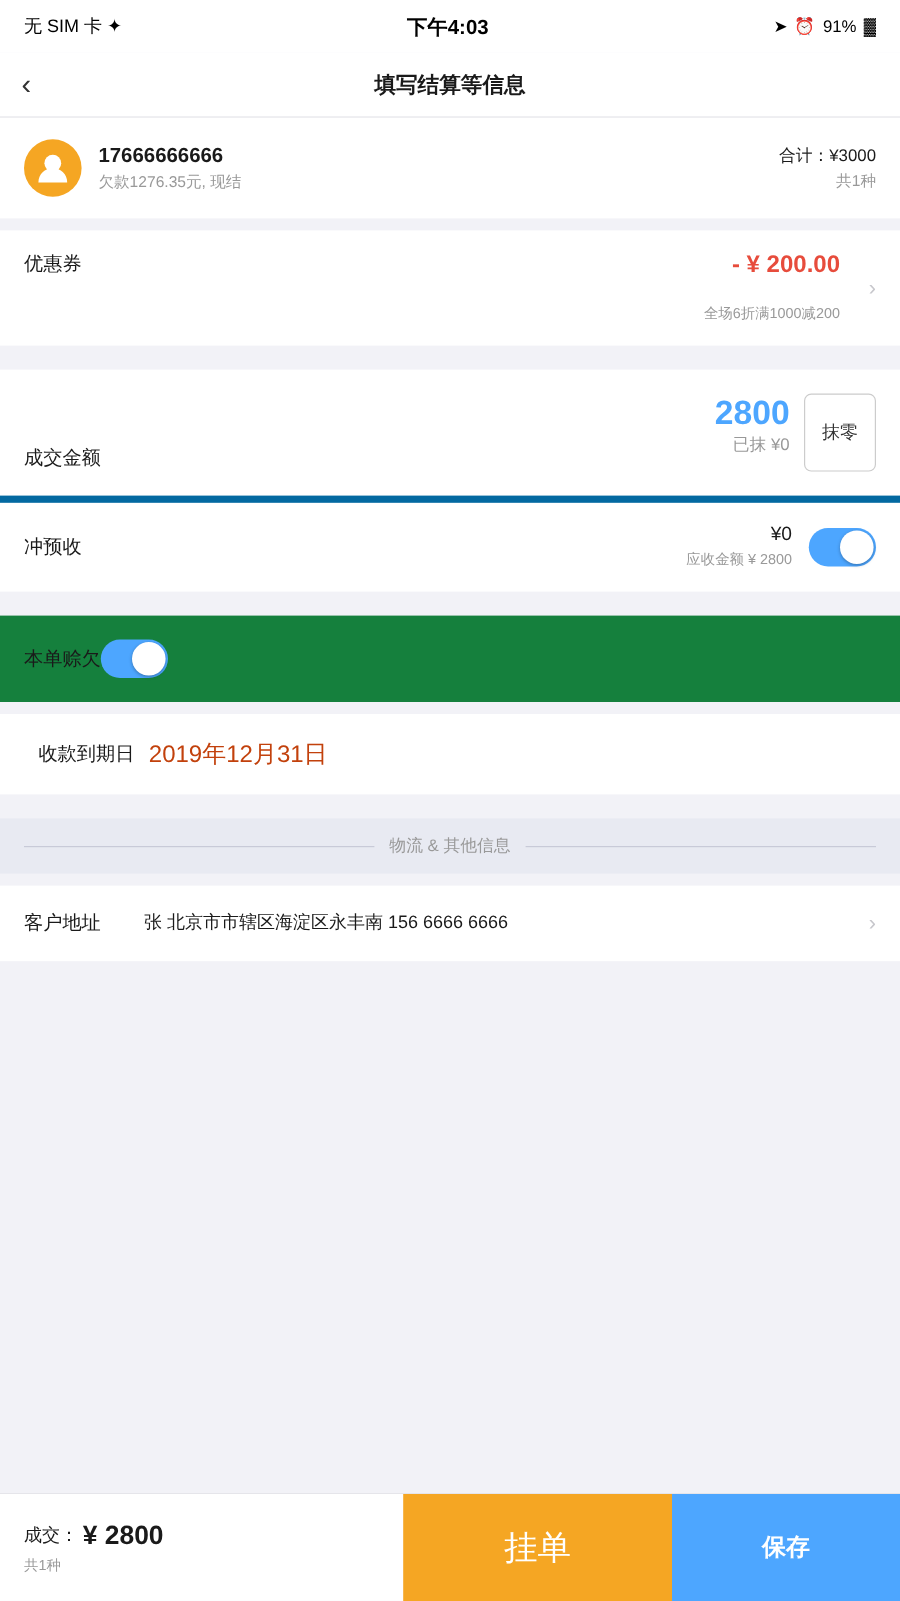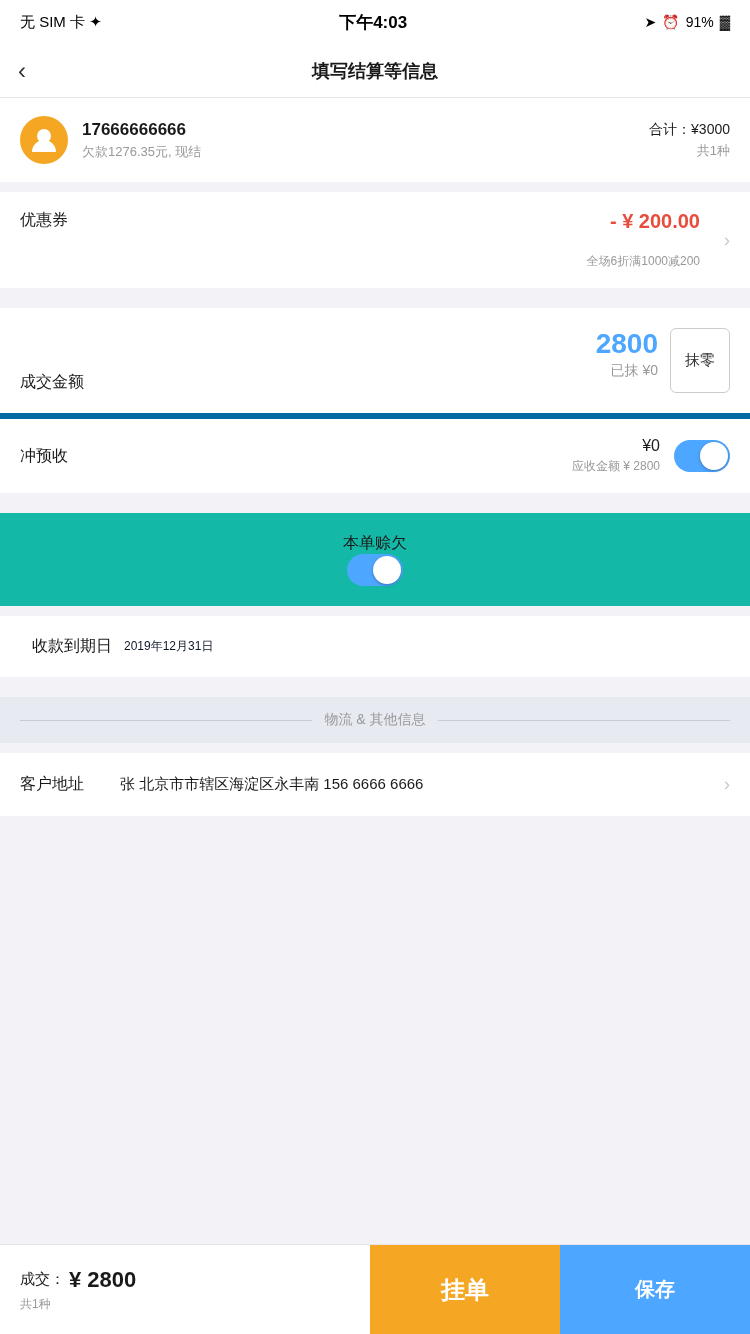--- a/index.html
+++ b/index.html
@@ -167,42 +167,41 @@
     }
 
     
     .separator-section {
       background: #f2f2f7;
       height: 10px;
     }
 
     
     .debt-row {
-      background: #14b8a6;
+      background: #15803d;
       display: flex;
       align-items: center;
       justify-content: flex-start;
       padding: 20px 20px;
       margin-bottom: 10px;
-      flex-direction: column;
     }
 
     
     .due-date-row {
       background: #fff;
       padding: 20px 32px;
       font-size: 16px;
       color: #1a1a1a;
       margin-bottom: 10px;
       display: flex;
       align-items: center;
       gap: 12px;
     }
     .due-date-label { color: #1a1a1a; font-size: 16px; }
-    .due-date-value { color: #0f172a; font-size: 12px; }
+    .due-date-value { color: #c2410c; font-size: 20px; }
 
     
     .divider-section {
       background: #e8eaf2;
       padding: 14px 20px;
       display: flex;
       align-items: center;
       gap: 12px;
       margin-bottom: 10px;
     }
@@ -242,29 +241,29 @@
       border-top: 1px solid #e5e5ea;
     }
     .bottom-summary {
       flex: 1;
       padding: 0 20px;
     }
     .bottom-deal { font-size: 15px; color: #1a1a1a; }
     .bottom-amount { font-size: 22px; color: #1a1a1a; font-weight: 700; }
     .bottom-count { font-size: 12px; color: #999; margin-top: 3px; }
     .bottom-btn-hang {
-      width: 190px;
+      width: 224px;
       height: 90px;
       background: #f5a623;
       display: flex;
       align-items: center;
       justify-content: center;
-      font-size: 24px;
+      font-size: 28px;
       color: #fff;
-      font-weight: 700;
+      font-weight: 400;
       cursor: pointer;
     }
     .bottom-btn-save {
       width: 190px;
       height: 90px;
       background: #4da6ff;
       display: flex;
       align-items: center;
       justify-content: center;
       font-size: 20px;

